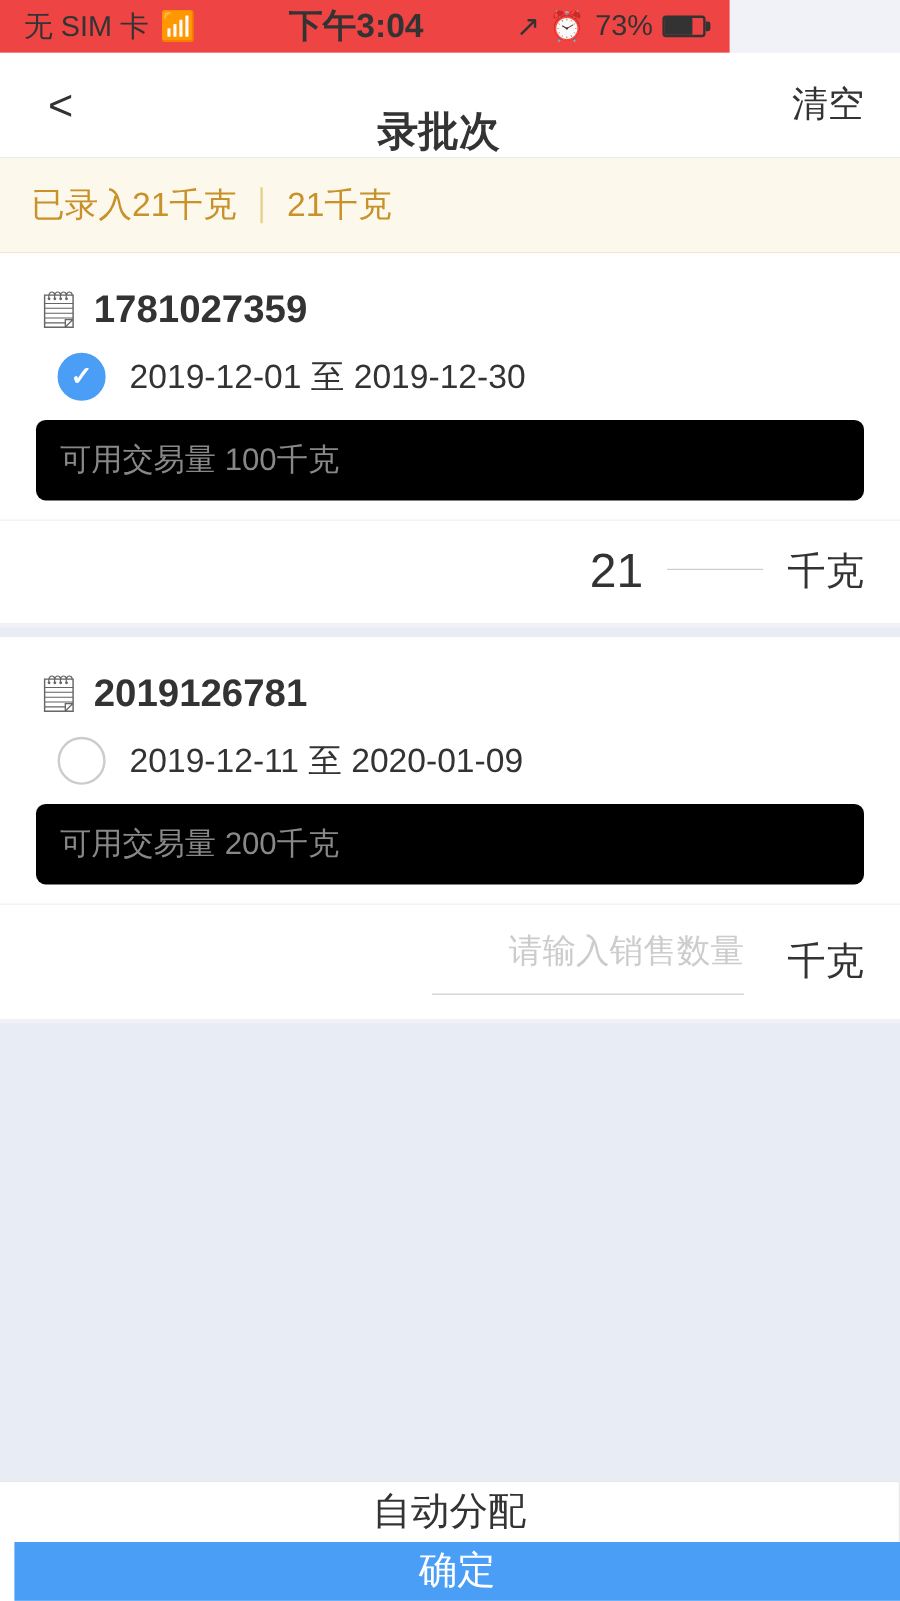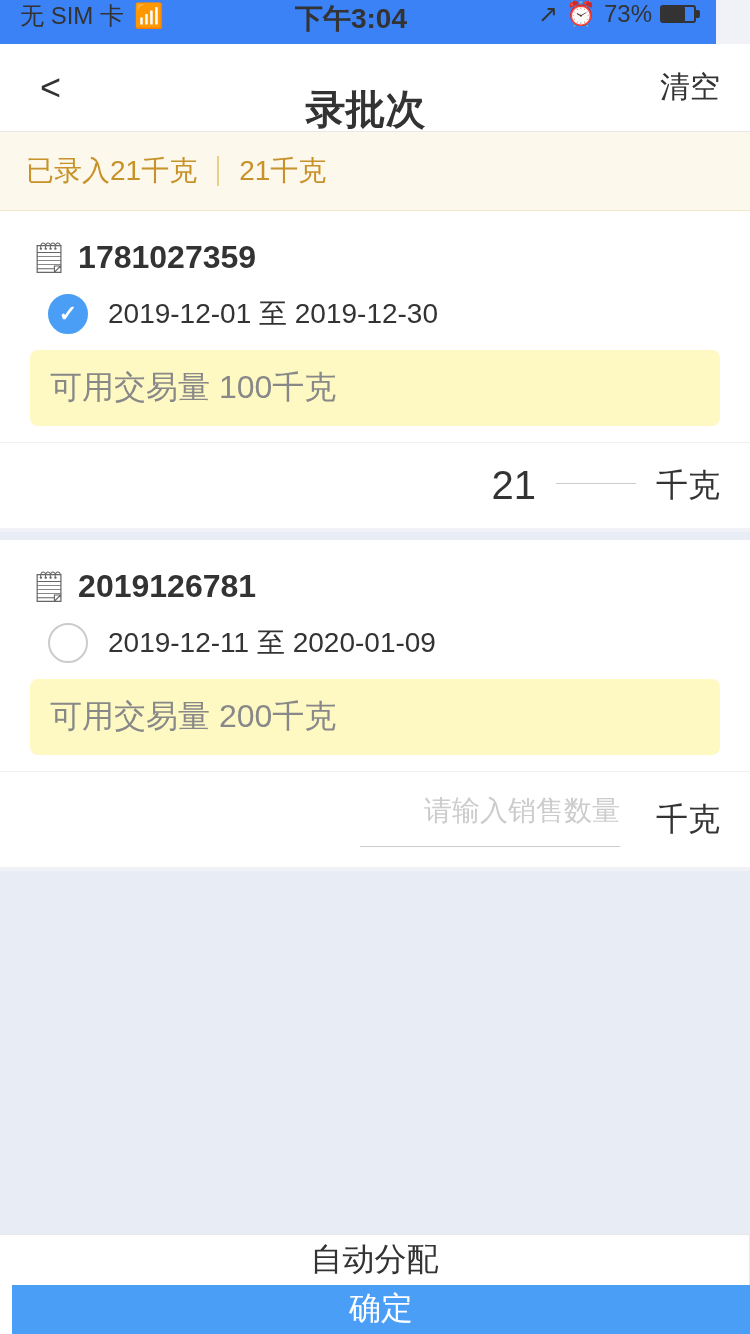--- a/index.html
+++ b/index.html
@@ -8,25 +8,25 @@
       width: 750px;
       min-height: 1334px;
       font-family: -apple-system, "PingFang SC", "Helvetica Neue", Arial, sans-serif;
       background: #f0f2f7;
       font-size: 28px;
       color: #333;
     }
 
     
     .status-bar {
-      width: 716px;
+      width: 608px;
       height: 44px;
-      background: #3b82f6;
-      display: flex;
-      align-items: flex-start;
+      background: #ef4444;
+      display: flex;
+      align-items: center;
       justify-content: space-between;
       padding: 0 20px;
       font-size: 24px;
       font-weight: 500;
     }
     .status-left {
       display: flex;
       align-items: center;
       gap: 10px;
     }
@@ -77,21 +77,21 @@
       padding: 0 30px;
       border-bottom: 1px solid #e8e8e8;
     }
     .nav-back {
       font-size: 36px;
       color: #333;
       cursor: pointer;
       padding: 10px;
     }
     .nav-title {
-      font-size: 40px;
+      font-size: 34px;
       font-weight: 600;
       color: #333;
       margin-top: 44px;
     }
     .nav-clear {
       font-size: 30px;
       color: #333;
       cursor: pointer;
     }
 
@@ -160,24 +160,24 @@
       color: #fff;
       font-size: 22px;
       font-weight: 700;
     }
     .card-date {
       font-size: 28px;
       color: #333;
     }
     .card-available {
       margin: 8px 30px 16px 30px;
-      background: #fef9c3;
+      background: #000000;
       border-radius: 8px;
       padding: 16px 20px;
-      font-size: 32px;
+      font-size: 26px;
       color: #888;
     }
 
     
     .amount-row {
       display: flex;
       align-items: center;
       justify-content: flex-end;
       padding: 20px 30px;
       gap: 20px;

